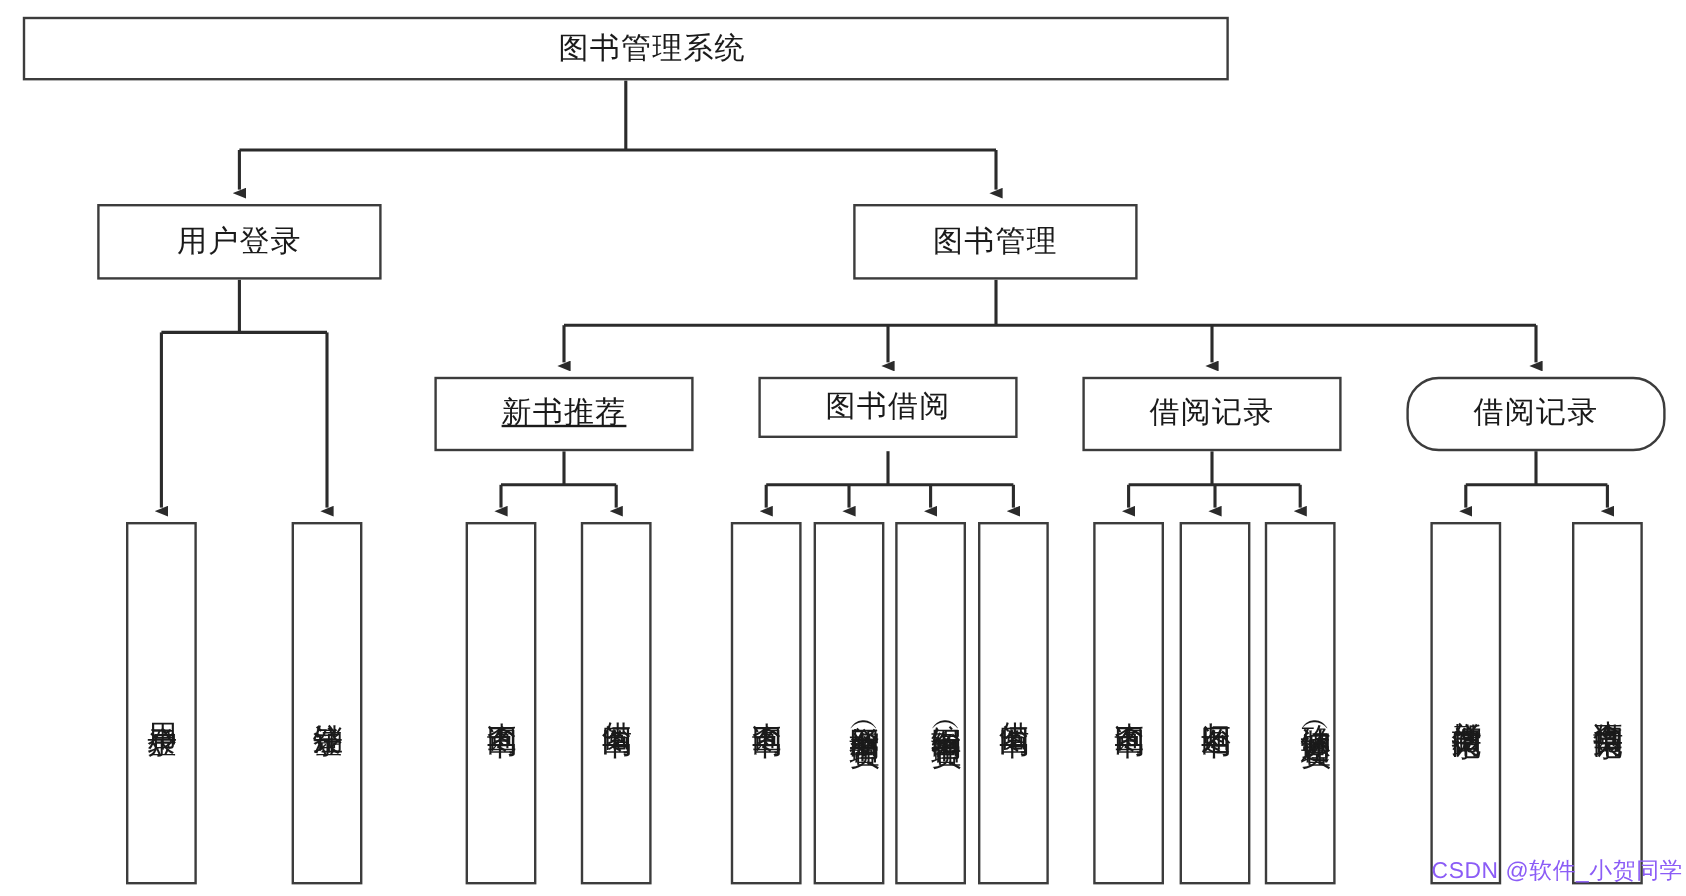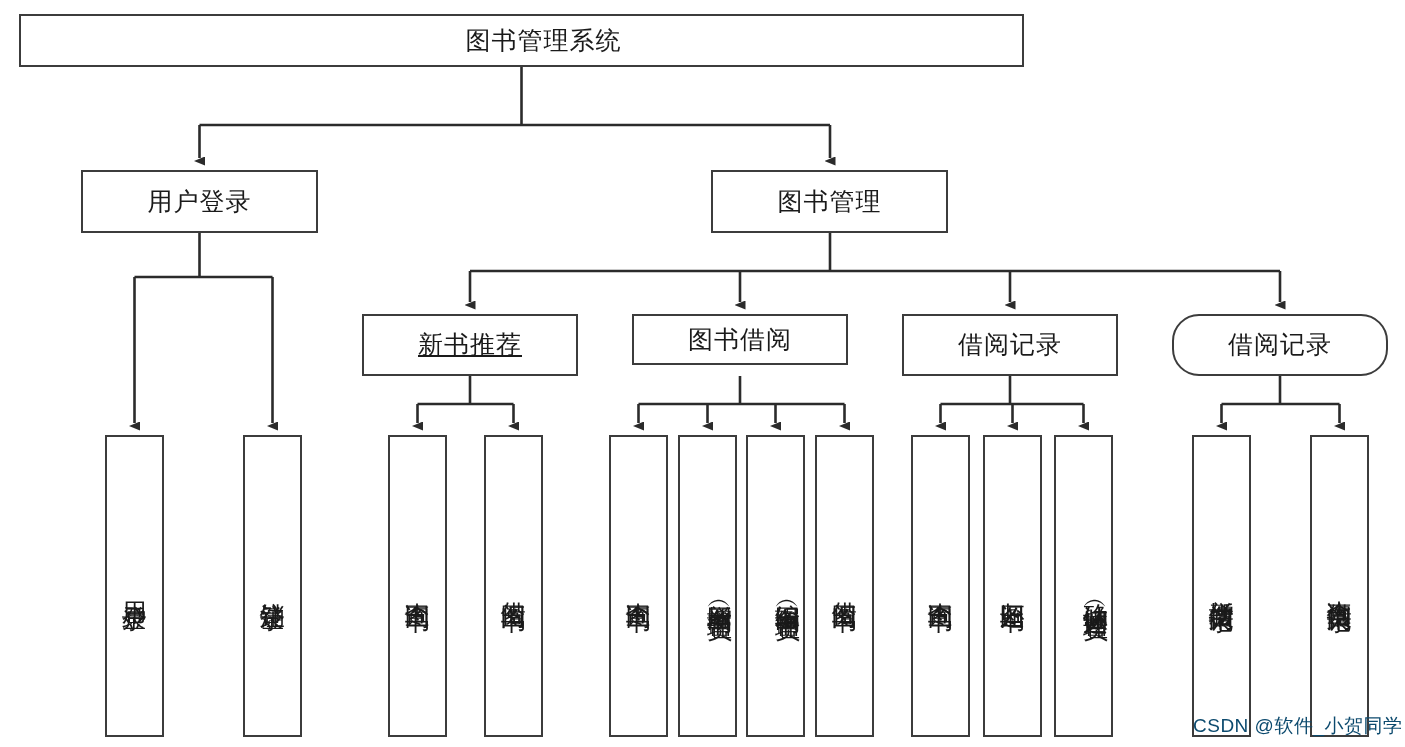--- a/index.html
+++ b/index.html
@@ -52,21 +52,21 @@
     padding-top: 14px;
     white-space: nowrap;
   }
   .node-v.center-v {
     align-items: center;
     padding-top: 0;
   }
   .watermark {
     position: absolute;
     font-size: 19px;
-    color: #0c4a6e;
+    color: #8b5cf6;
     white-space: nowrap;
     letter-spacing: 0.5px;
   }
 </style>
 </head>
 <body>
 
 <div id="canvas">
 
   <svg class="wires" viewBox="0 0 1405 747" xmlns="http://www.w3.org/2000/svg">

